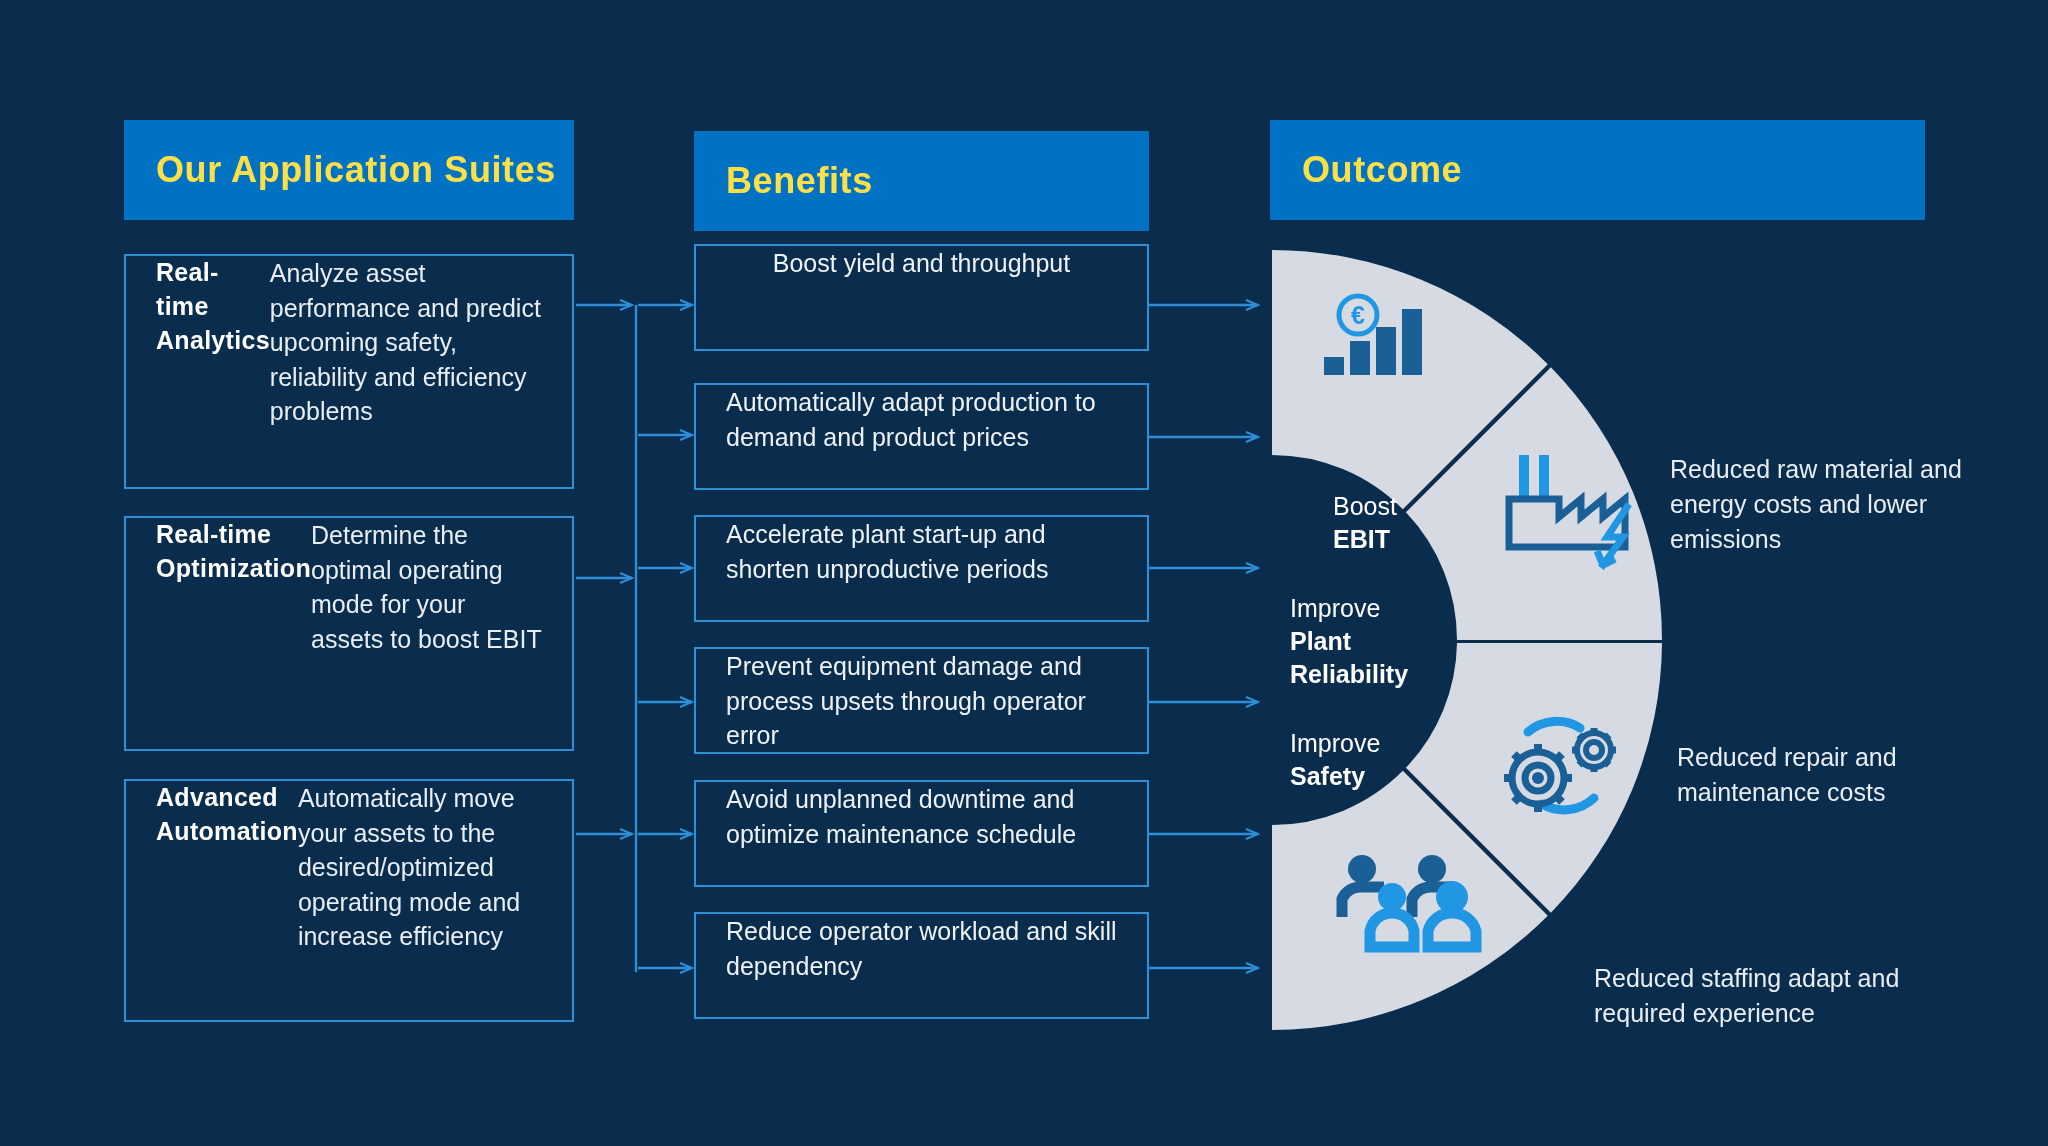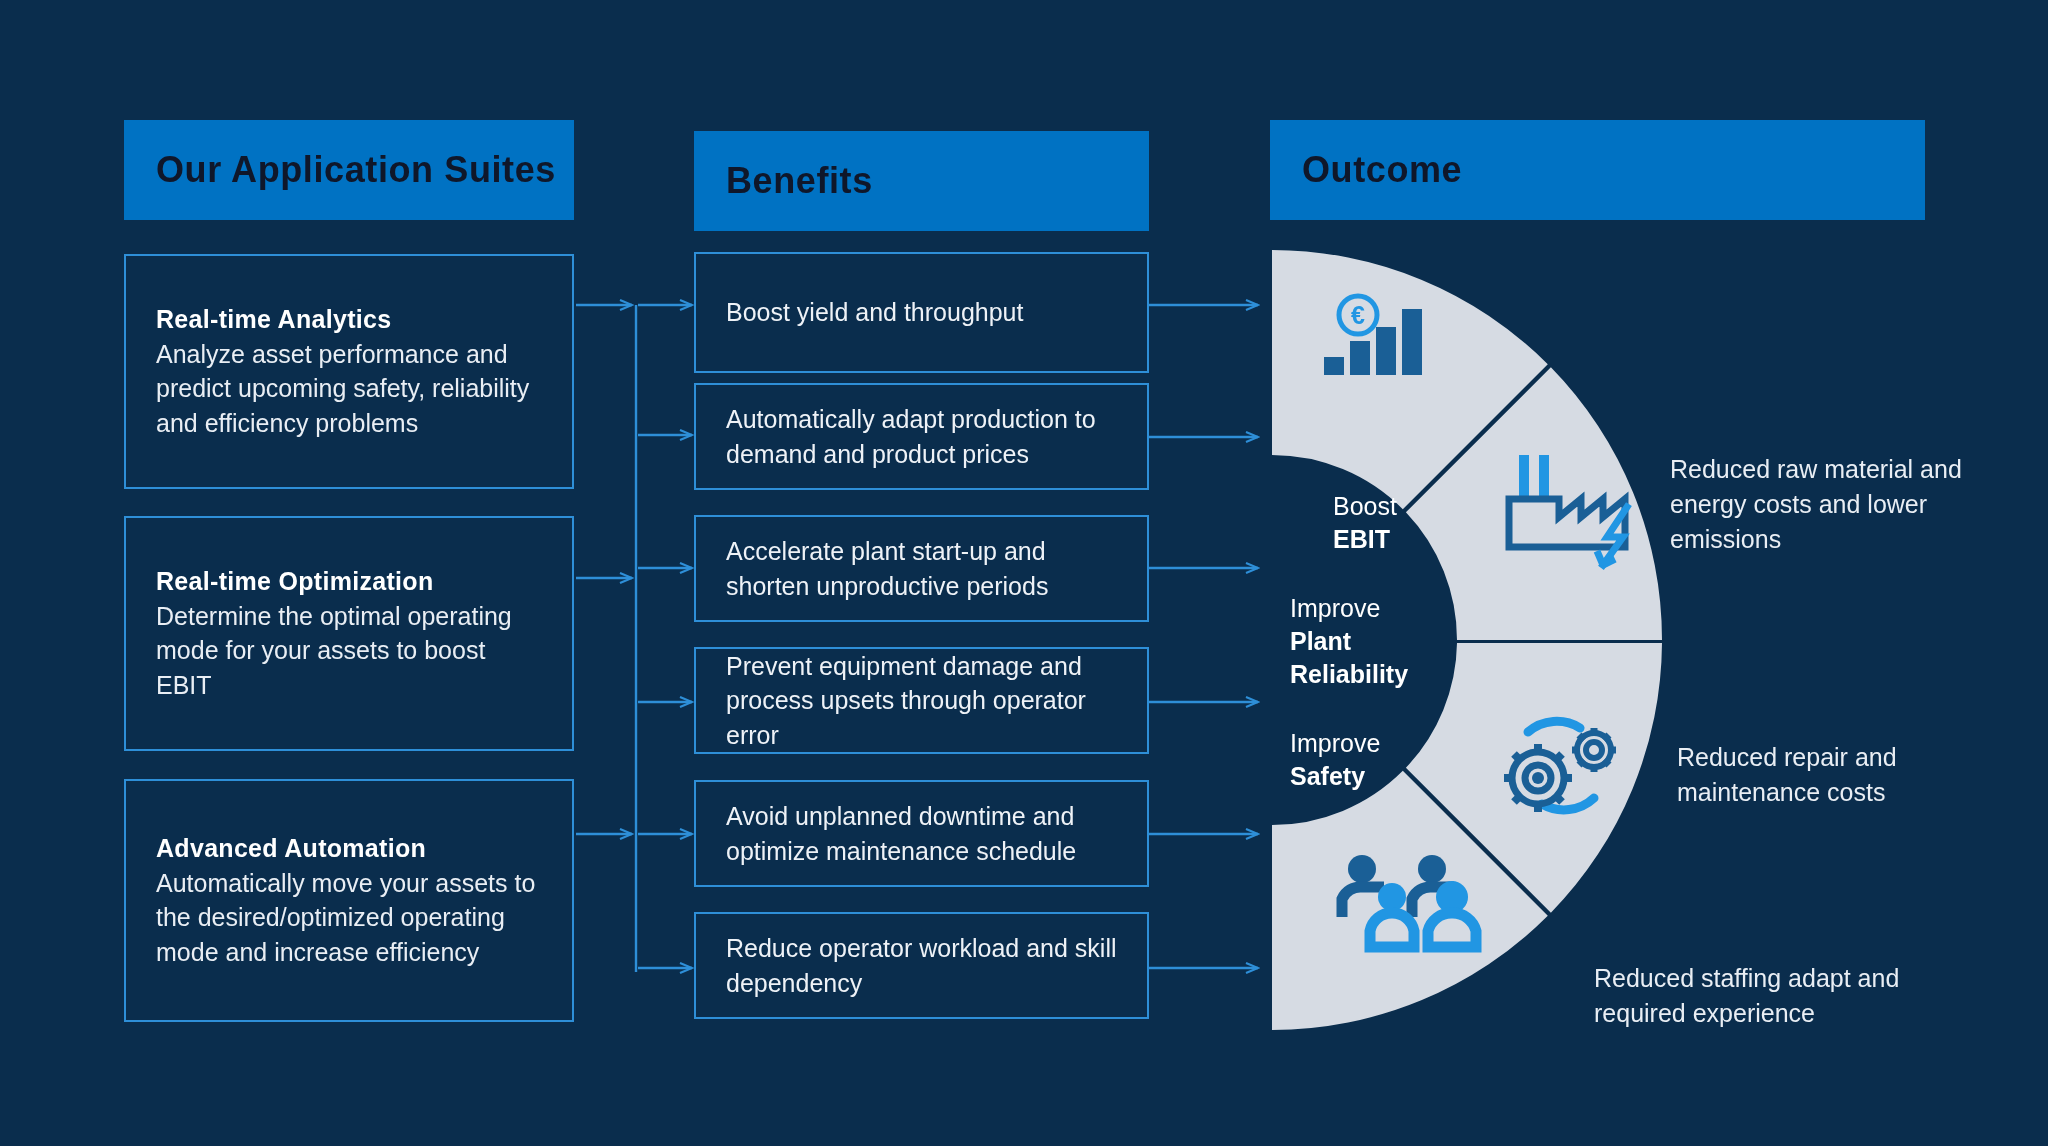--- a/index.html
+++ b/index.html
@@ -16,35 +16,34 @@
   }
 
   
   .col-header {
     position: absolute;
     background: #0072c3;
     display: flex;
     align-items: center;
   }
   .col-header .htext {
-    color: #0f172a;
+    color: #fde047;
     font-size: 36px;
     font-weight: 600;
     letter-spacing: 0.6px;
     padding-left: 32px;
     white-space: nowrap;
   }
 
   
   .obox {
     position: absolute;
     border: 2px solid #2e8fd8;
     background: #0a2d4d;
     display: flex;
-    flex-direction: column;
     justify-content: center;
     padding: 0 30px;
   }
   .obox .ttl {
     color: #ffffff;
     font-size: 25px;
     font-weight: 700;
     letter-spacing: 0.3px;
     line-height: 1.35;
   }
@@ -135,21 +134,21 @@
 
   <div class="obox" style="left:124px; top:779px; width:450px; height:243px;">
     <div class="ttl">Advanced Automation</div>
     <div class="body">Automatically move your assets to the desired/optimized operating mode and increase efficiency</div>
   </div>
 
   <div class="col-header" style="left:694px; top:120px; width:455px; height:100px;margin-top:11px;">
     <div class="htext">Benefits</div>
   </div>
 
-  <div class="obox bbox" style="left:694px; top:252px; width:455px; height:121px;">
+  <div class="obox bbox" style="left:694px; top:244px; width:455px; height:107px;">
     <div class="body">Boost yield and throughput</div>
   </div>
   <div class="obox bbox" style="left:694px; top:383px; width:455px; height:107px;">
     <div class="body">Automatically adapt production to demand and product prices</div>
   </div>
   <div class="obox bbox" style="left:694px; top:515px; width:455px; height:107px;">
     <div class="body">Accelerate plant start-up and shorten unproductive periods</div>
   </div>
   <div class="obox bbox" style="left:694px; top:647px; width:455px; height:107px;">
     <div class="body">Prevent equipment damage and process upsets through operator error</div>

